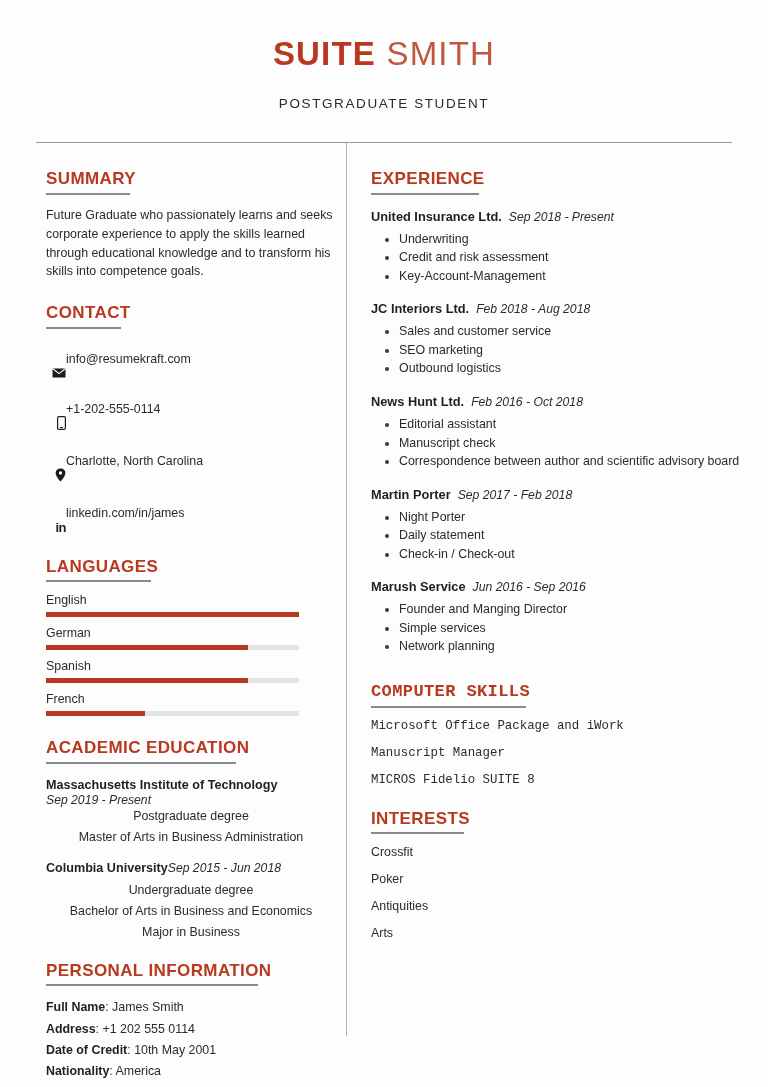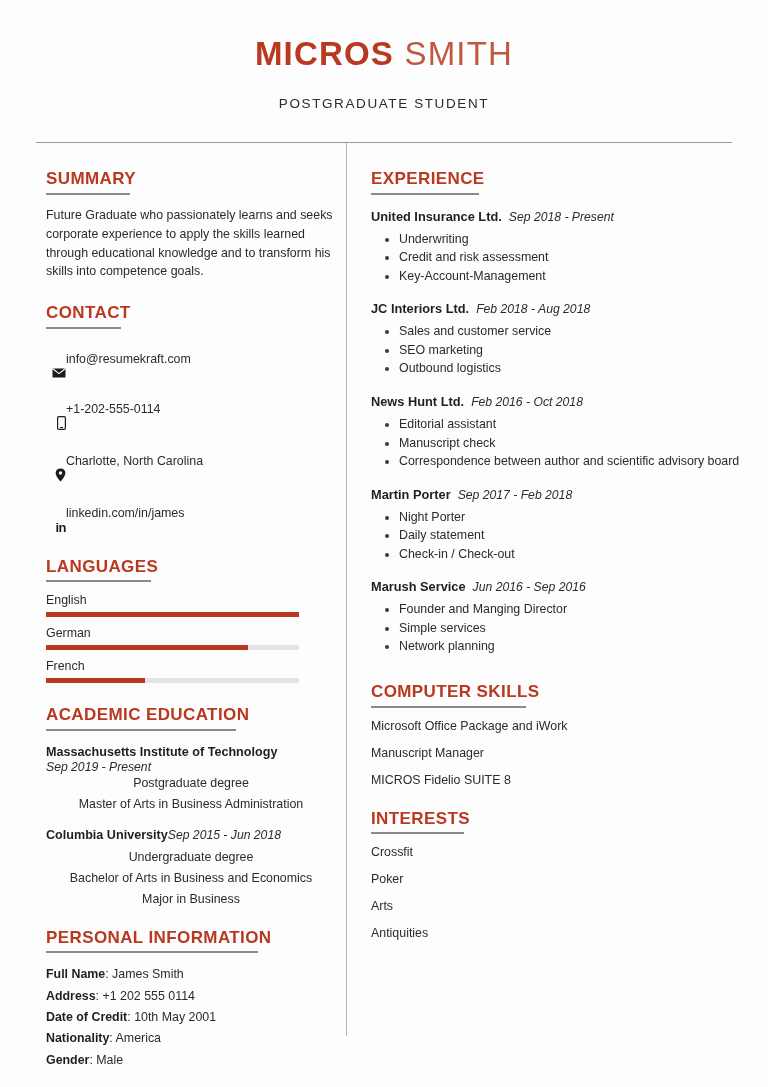--- a/index.html
+++ b/index.html
@@ -228,30 +228,30 @@
   }
 
   .plain-list { margin-top: 1px; }
   .plain-list .plain-item {
     font-size: 12.4px;
     color: #2b2b2b;
     margin-bottom: 13px;
   }
 
   .sec-gap-top { margin-top: 22px; }
-  .sec-gap-top-lg { margin-top: 26px; }
+  .sec-gap-top-lg { margin-top: 26px; font-family: Liberation Mono, monospace; }
 </style>
 </head>
 <body>
 
 <div class="page">
 
   <div class="header">
     <div class="name">
-      <span class="first">MICROS</span>
+      <span class="first">SUITE</span>
       <span class="last">SMITH</span>
     </div>
     <div class="job-title">POSTGRADUATE STUDENT</div>
   </div>
   <div class="top-rule"></div>
 
   <div class="columns">
 
     <div class="col-left">
 
@@ -318,20 +318,26 @@
             </div>
           </div>
 
           <div class="lang-item">
             <div class="lang-name">German</div>
             <div class="bar-track">
               <div class="bar-fill" style="width: 80%;"></div>
             </div>
           </div>
 
+          <div class="lang-item">
+            <div class="lang-name">Spanish</div>
+            <div class="bar-track">
+              <div class="bar-fill" style="width: 80%;"></div>
+            </div>
+          </div>
 
           <div class="lang-item">
             <div class="lang-name">French</div>
             <div class="bar-track">
               <div class="bar-fill" style="width: 39%;"></div>
             </div>
           </div>
 
         </div>
       </div>
@@ -455,20 +461,20 @@
           <div class="plain-item">MICROS Fidelio SUITE 8</div>
         </div>
       </div>
 
       <div class="section sec-gap-top">
         <div class="sec-head">INTERESTS</div>
         <div class="sec-rule w-interests"></div>
         <div class="plain-list">
           <div class="plain-item">Crossfit</div>
           <div class="plain-item">Poker</div>
+          <div class="plain-item">Antiquities</div>
           <div class="plain-item">Arts</div>
-          <div class="plain-item">Antiquities</div>
         </div>
       </div>
 
     </div>
   </div>
 </div>
 
 </body></html>

